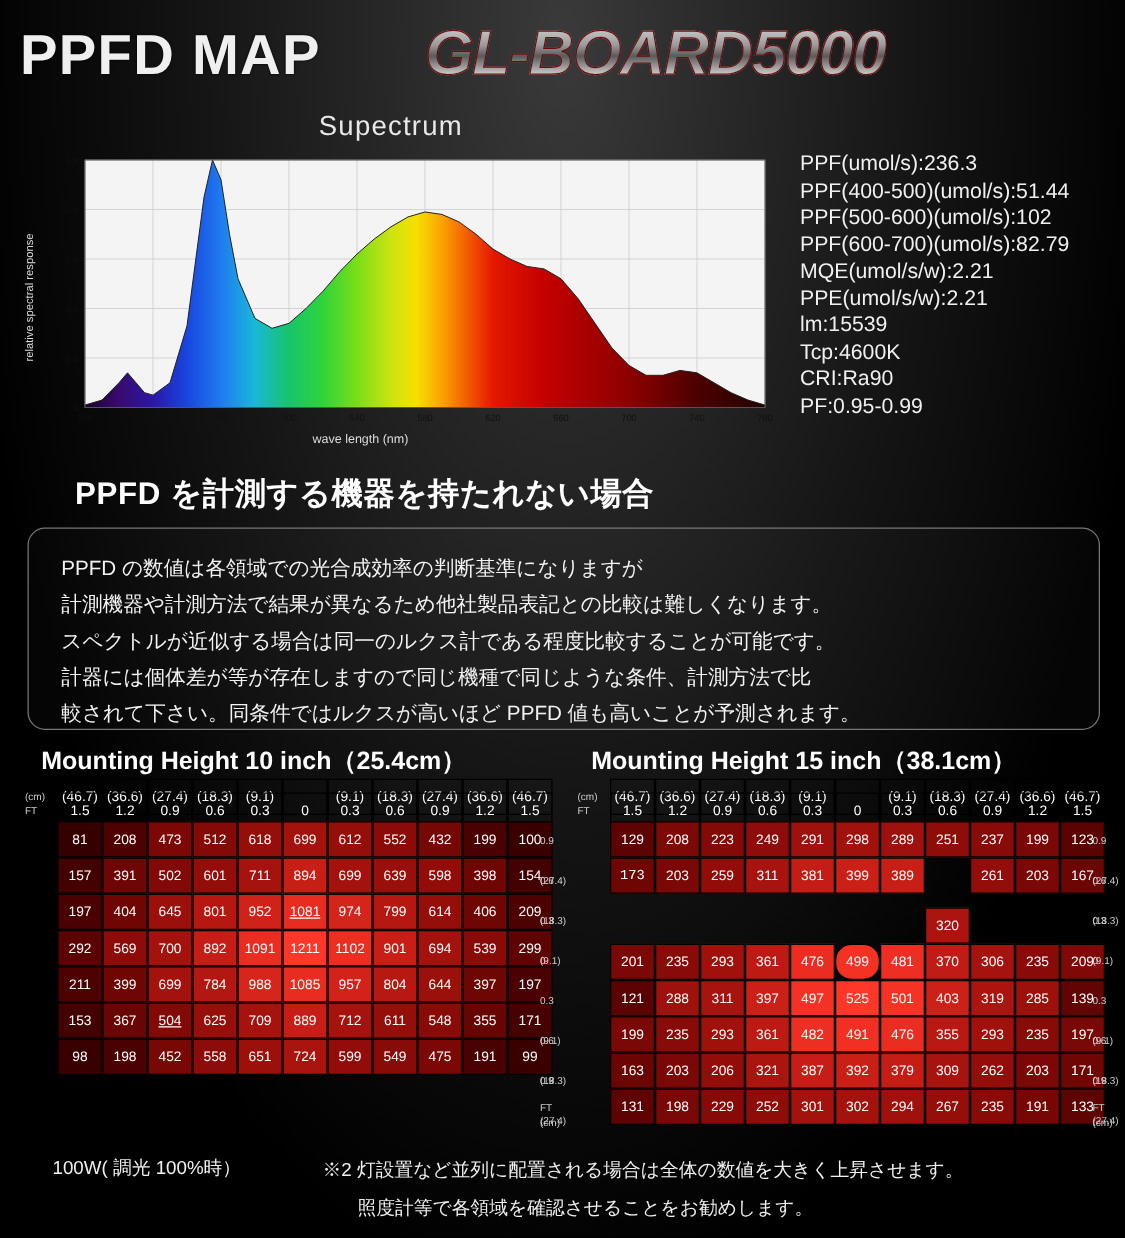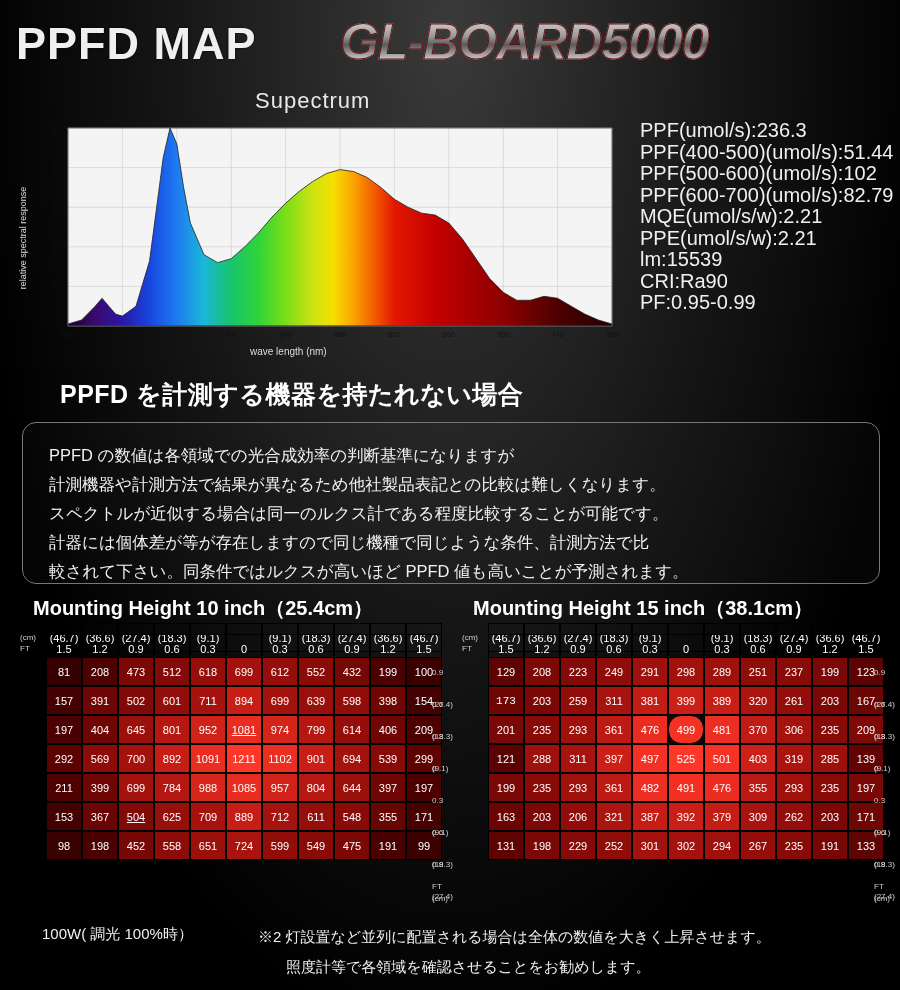--- a/index.html
+++ b/index.html
@@ -41,21 +41,21 @@
     position:absolute;left:-2px;top:120px;
     transform:rotate(-90deg) translate(-50%,0);
     transform-origin:left top;
     font-size:9px;color:#ddd;white-space:nowrap;
   }
   .xlabel{
     position:absolute;left:230px;top:228px;font-size:10px;color:#ddd;
   }
 
   
-  .specs{position:absolute;left:640px;top:120px;font-size:20px;line-height:21.5px;color:#f0f0f0;}
+  .specs{position:absolute;left:640px;top:120px;font-size:17px;line-height:21.5px;color:#f0f0f0;}
   .specs div{white-space:nowrap;}
 
   
   .mid-heading{
     position:absolute;left:60px;top:378px;
     font-size:25px;font-weight:bold;color:#fff;letter-spacing:0.5px;
   }
   .note-box{
     position:absolute;left:22px;top:422px;width:856px;height:160px;
     border:1px solid #777;border-radius:14px;
@@ -173,20 +173,21 @@
   </div>
 
   <div class="specs">
     <div>PPF(umol/s):236.3</div>
     <div>PPF(400-500)(umol/s):51.44</div>
     <div>PPF(500-600)(umol/s):102</div>
     <div>PPF(600-700)(umol/s):82.79</div>
     <div>MQE(umol/s/w):2.21</div>
     <div>PPE(umol/s/w):2.21</div>
     <div>lm:15539</div>
+    <div>Tcp:4600K</div>
     <div>CRI:Ra90</div>
     <div>PF:0.95-0.99</div>
   </div>
 
   <div class="mid-heading">PPFD を計測する機器を持たれない場合</div>
   <div class="note-box">
     <p>
       <span>PPFD の数値は各領域での光合成効率の判断基準になりますが</span><br>
       <span>計測機器や計測方法で結果が異なるため他社製品表記との比較は難しくなります。</span><br>
       <span>スペクトルが近似する場合は同一のルクス計である程度比較することが可能です。</span><br>
@@ -384,21 +385,21 @@
         </div>
         <div class="grid-row">
           <div style="width: 26px;"></div>
           <div class="cell" style="background: rgb(111, 6, 4); font-family: Liberation Mono, monospace;">173</div>
           <div class="cell" style="background: rgb(123, 8, 6);">203</div>
           <div class="cell" style="background: rgb(146, 13, 10);">259</div>
           <div class="cell" style="background: rgb(167, 19, 14);">311</div>
           <div class="cell" style="background: rgb(196, 29, 21);">381</div>
           <div class="cell" style="background: rgb(203, 32, 23);">399</div>
           <div class="cell" style="background: rgb(199, 30, 22);">389</div>
-          <div class="cell" style="background: rgb(171, 20, 15);">320</div>
+          <div class="cell" style="background: rgb(171, 20, 15); margin-top: 40px;">320</div>
           <div class="cell" style="background: rgb(147, 14, 10);">261</div>
           <div class="cell" style="background: rgb(123, 8, 6);">203</div>
           <div class="cell" style="background: rgb(108, 6, 4);">167</div>
         </div>
         <div class="grid-row">
           <div style="width: 26px;"></div>
           <div class="cell" style="background: rgb(122, 8, 6);">201</div>
           <div class="cell" style="background: rgb(136, 11, 8);">235</div>
           <div class="cell" style="background: rgb(160, 17, 12);">293</div>
           <div class="cell" style="background: rgb(188, 26, 19);">361</div>

